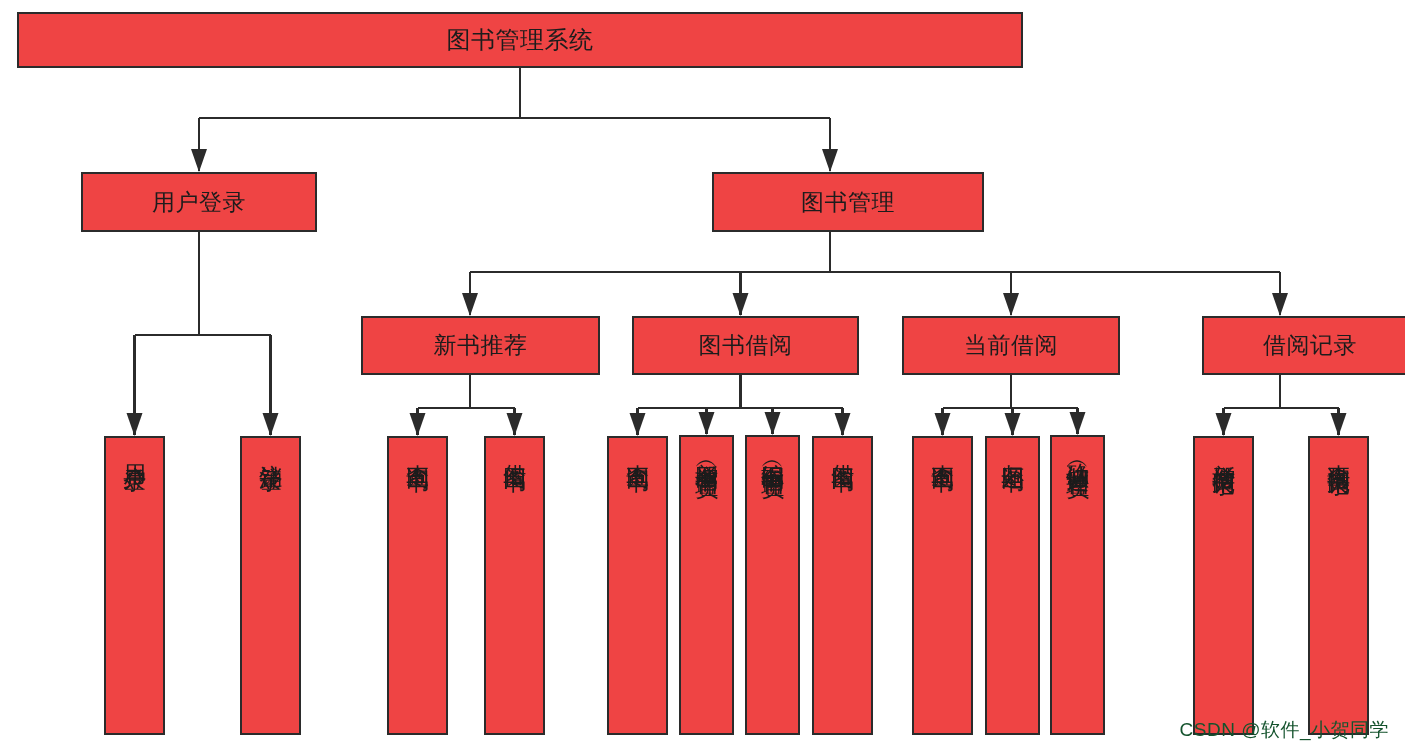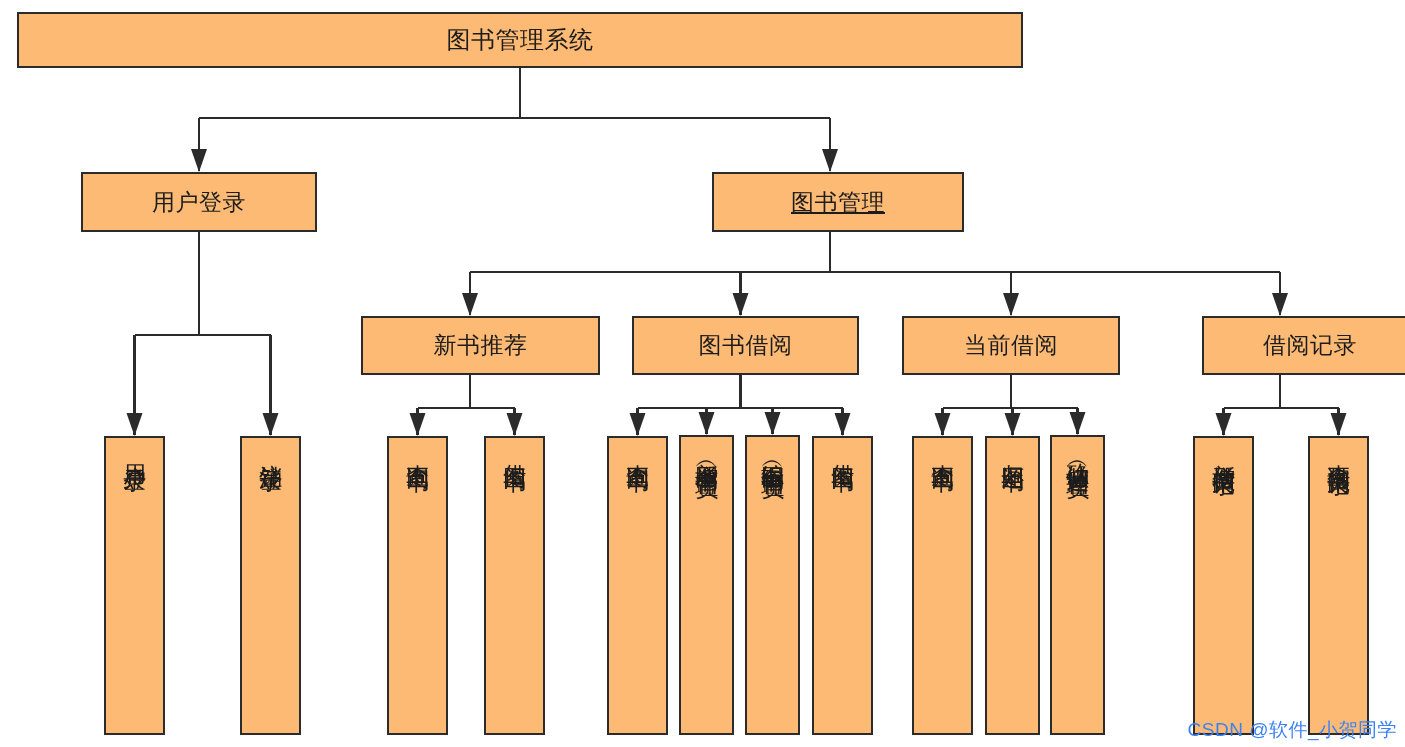--- a/index.html
+++ b/index.html
@@ -22,21 +22,21 @@
     position: absolute;
     left: 0;
     top: 0;
     width: 1405px;
     height: 747px;
     pointer-events: none;
   }
   .node {
     position: absolute;
     box-sizing: border-box;
-    background: #fdba74;
+    background: #ef4444;
     border: 2.5px solid #2b2b2b;
     display: flex;
     align-items: center;
     justify-content: center;
     color: #1c1c1c;
     z-index: 2;
   }
   .node-label {
     display: block;
     text-align: center;
@@ -60,24 +60,24 @@
   .node.vert .node-label {
     writing-mode: vertical-rl;
     text-orientation: upright;
     font-size: 23px;
     line-height: 1.02;
     letter-spacing: 2px;
     white-space: nowrap;
   }
   .watermark {
     position: absolute;
-    right: 8px;
+    right: 16px;
     bottom: 4px;
     font-size: 19px;
-    color: #3b82f6;
+    color: #14532d;
     z-index: 5;
     white-space: nowrap;
     letter-spacing: 0.5px;
   }
 </style>
 </head>
 <body>
 
 <div id="diagram">
   <svg id="edges" viewBox="0 0 1405 747">
@@ -134,21 +134,21 @@
       <line x1="1338.5" y1="408" x2="1338.5" y2="435" stroke="#2b2b2b" stroke-width="2.5" shape-rendering="crispEdges"></line>
       <polygon points="1330.5,413 1346.5,413 1338.5,436" fill="#2b2b2b"></polygon>
     </svg>
   <div id="nodes-layer">
       <div class="node horiz root" style="left: 17px; top: 12px; width: 1006px; height: 56px;">
         <span class="node-label">图书管理系统</span>
       </div>
       <div class="node horiz" style="left: 81px; top: 172px; width: 236px; height: 60px;">
         <span class="node-label">用户登录</span>
       </div>
-      <div class="node horiz" style="left: 712px; top: 172px; width: 252px; height: 60px; text-decoration: underline;">
+      <div class="node horiz" style="left: 712px; top: 172px; width: 272px; height: 60px;">
         <span class="node-label">图书管理</span>
       </div>
       <div class="node horiz" style="left: 361px; top: 316px; width: 239px; height: 59px; align-items: center;">
         <span class="node-label">新书推荐</span>
       </div>
       <div class="node horiz" style="left: 632px; top: 316px; width: 227px; height: 59px;">
         <span class="node-label">图书借阅</span>
       </div>
       <div class="node horiz" style="left: 902px; top: 316px; width: 218px; height: 59px;">
         <span class="node-label">当前借阅</span>

